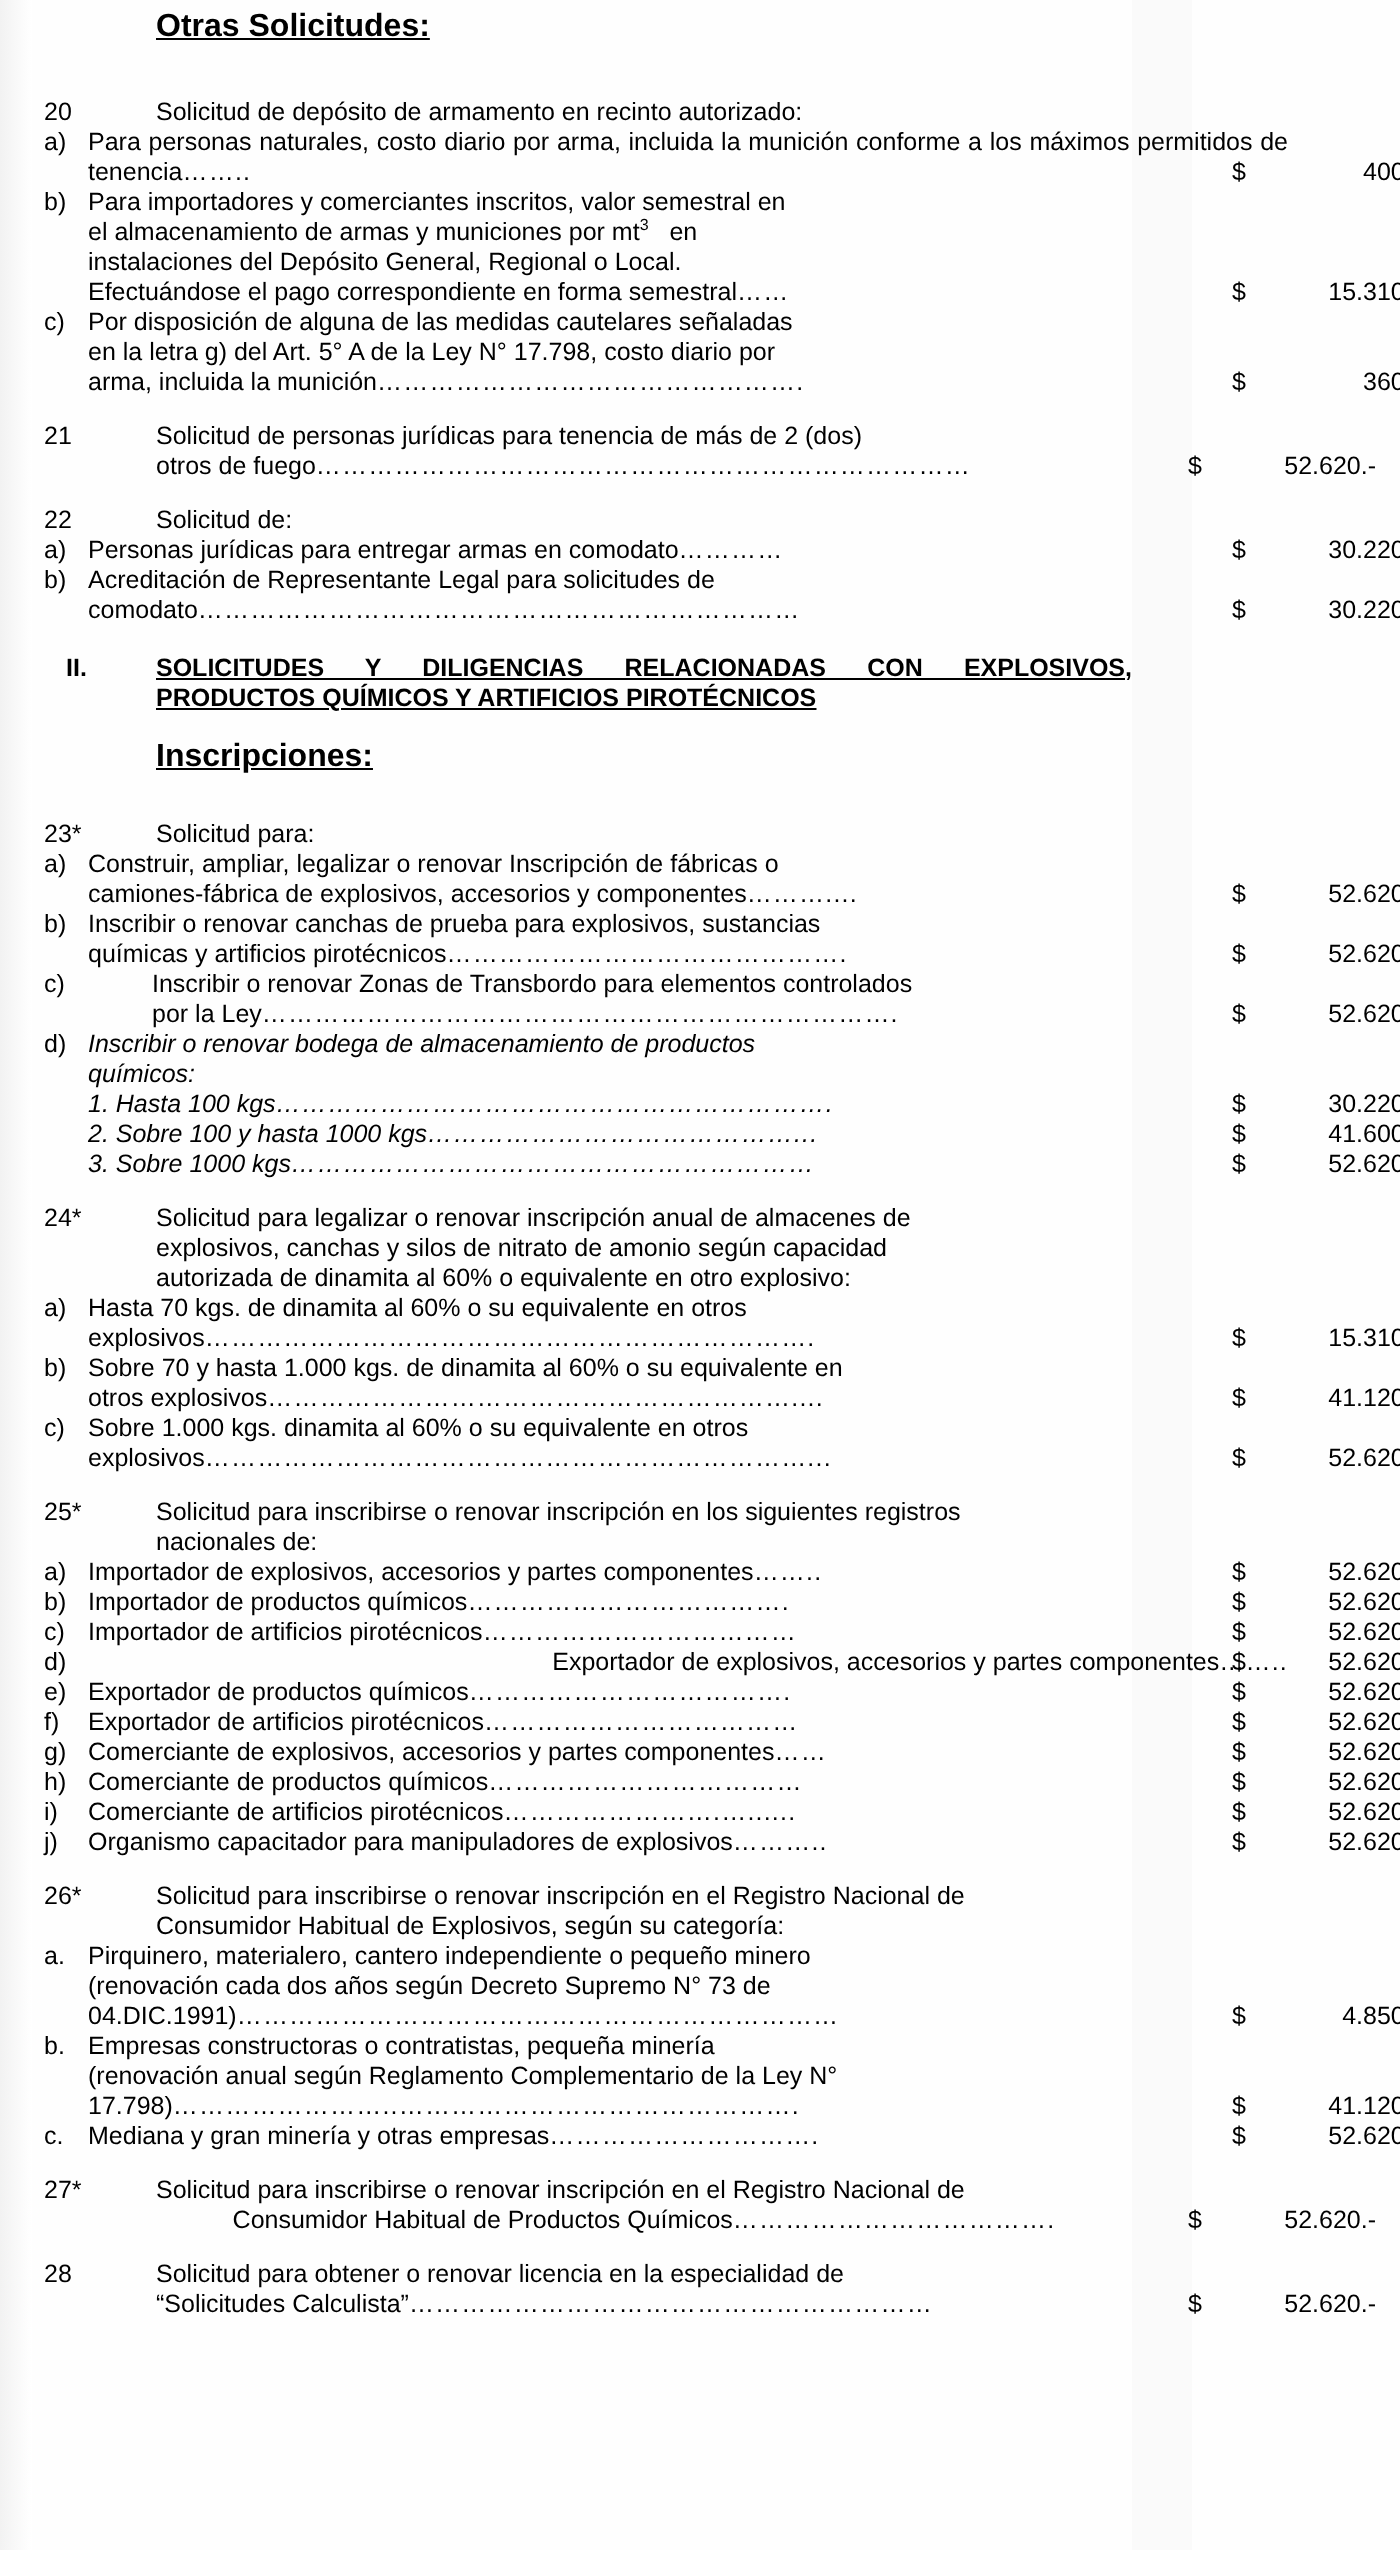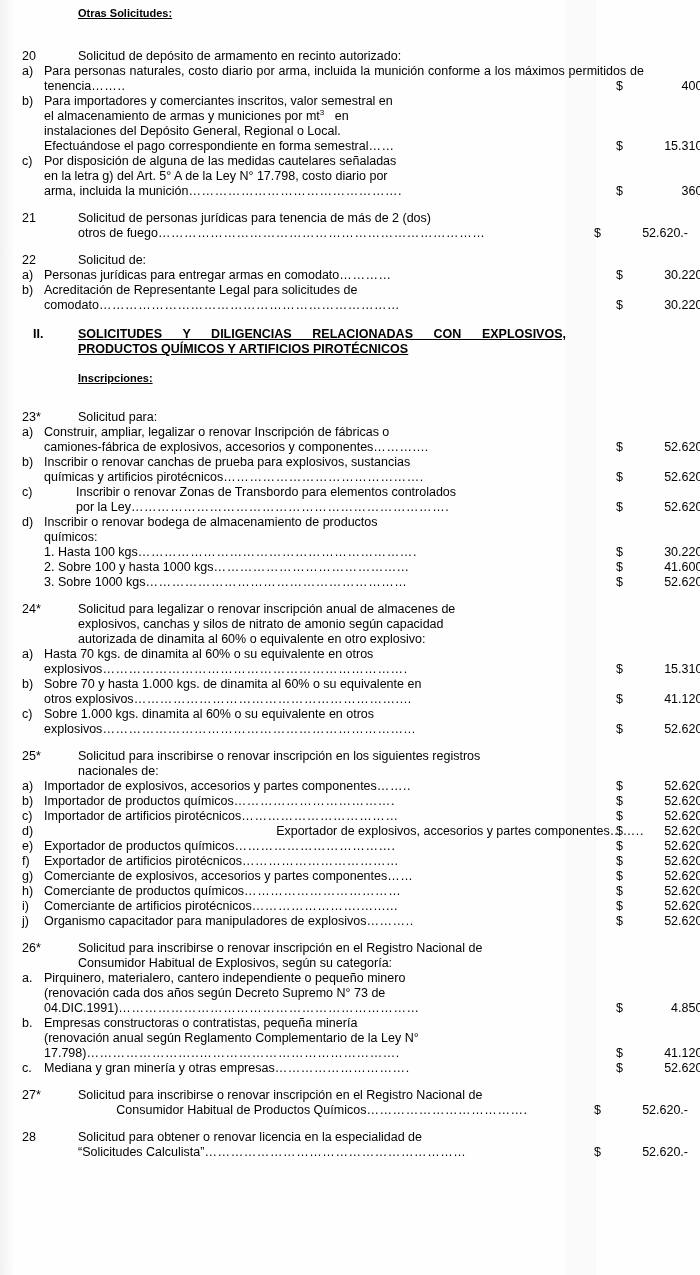--- a/index.html
+++ b/index.html
@@ -109,21 +109,21 @@
   .amt .val {
     position: absolute;
     right: 8px;
     top: 0;
     text-align: right;
   }
 
   
   .sub-head {
     margin-left: 78px;
-    font-size: 11px;
+    font-size: 16px;
     font-weight: bold;
     text-decoration: underline;
     line-height: 15px;
   }
   .sec-head {
     margin-left: 78px;
     margin-right: 134px;
     font-size: 12.5px;
     font-weight: bold;
     text-decoration: underline;
@@ -290,21 +290,21 @@
         <div style="text-align:left;"><span>por la Ley</span><span class="dots">……………………………………………………………….</span></div>
       </div>
       <div class="amt" style="left:566px; top:15px;">
         <span class="cur">$</span>
         <span class="val">52.620.-</span>
       </div>
     </div>
 
     <div class="lettered">
       <span class="marker">d)</span>
-      <div style="margin-right:56px;">
+      <div style="margin-right:56px;font-style:italic;">
         <div style="text-align:justify;"><span>Inscribir o renovar bodega de almacenamiento de productos</span></div>
         <div style="text-align:left;"><span>químicos:</span></div>
         <div style="text-align:left;"><span>1. Hasta 100 kgs</span><span class="dots">……………………………………………………….</span></div>
         <div style="text-align:left;"><span>2. Sobre 100 y hasta 1000 kgs</span><span class="dots">……………………………………...</span></div>
         <div style="text-align:left;"><span>3. Sobre 1000 kgs</span><span class="dots">……………………………………………………</span></div>
       </div>
       <div class="amt" style="left:566px; top:30px;">
         <span class="cur">$</span>
         <span class="val">30.220.-</span>
       </div>

